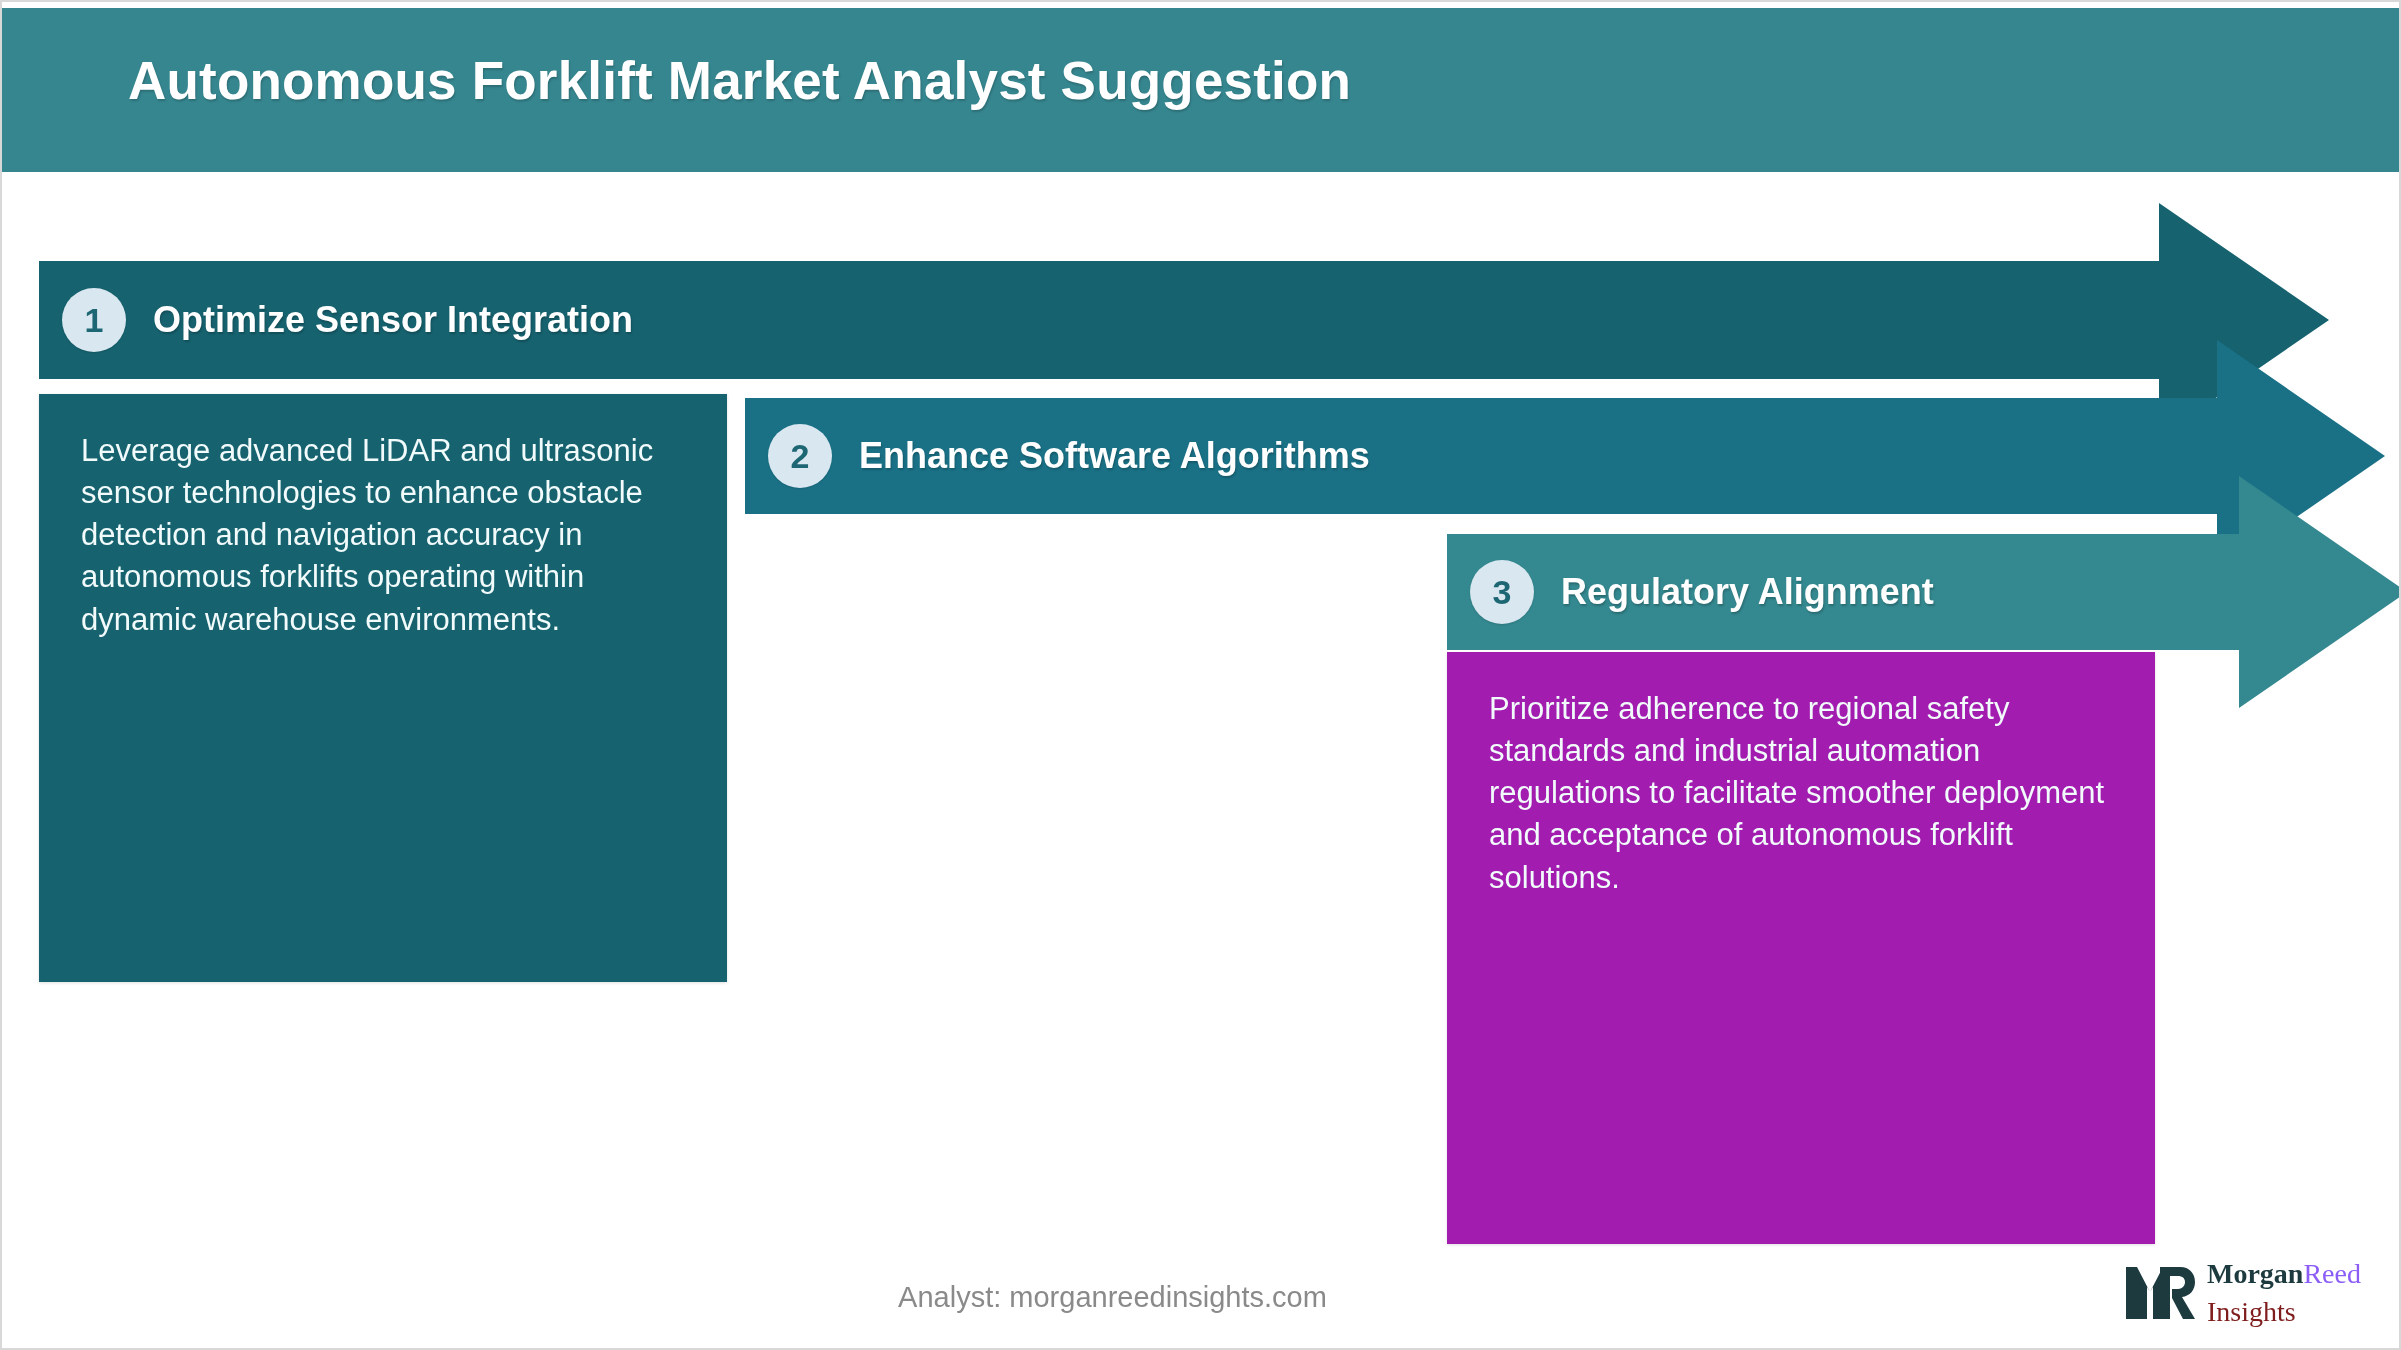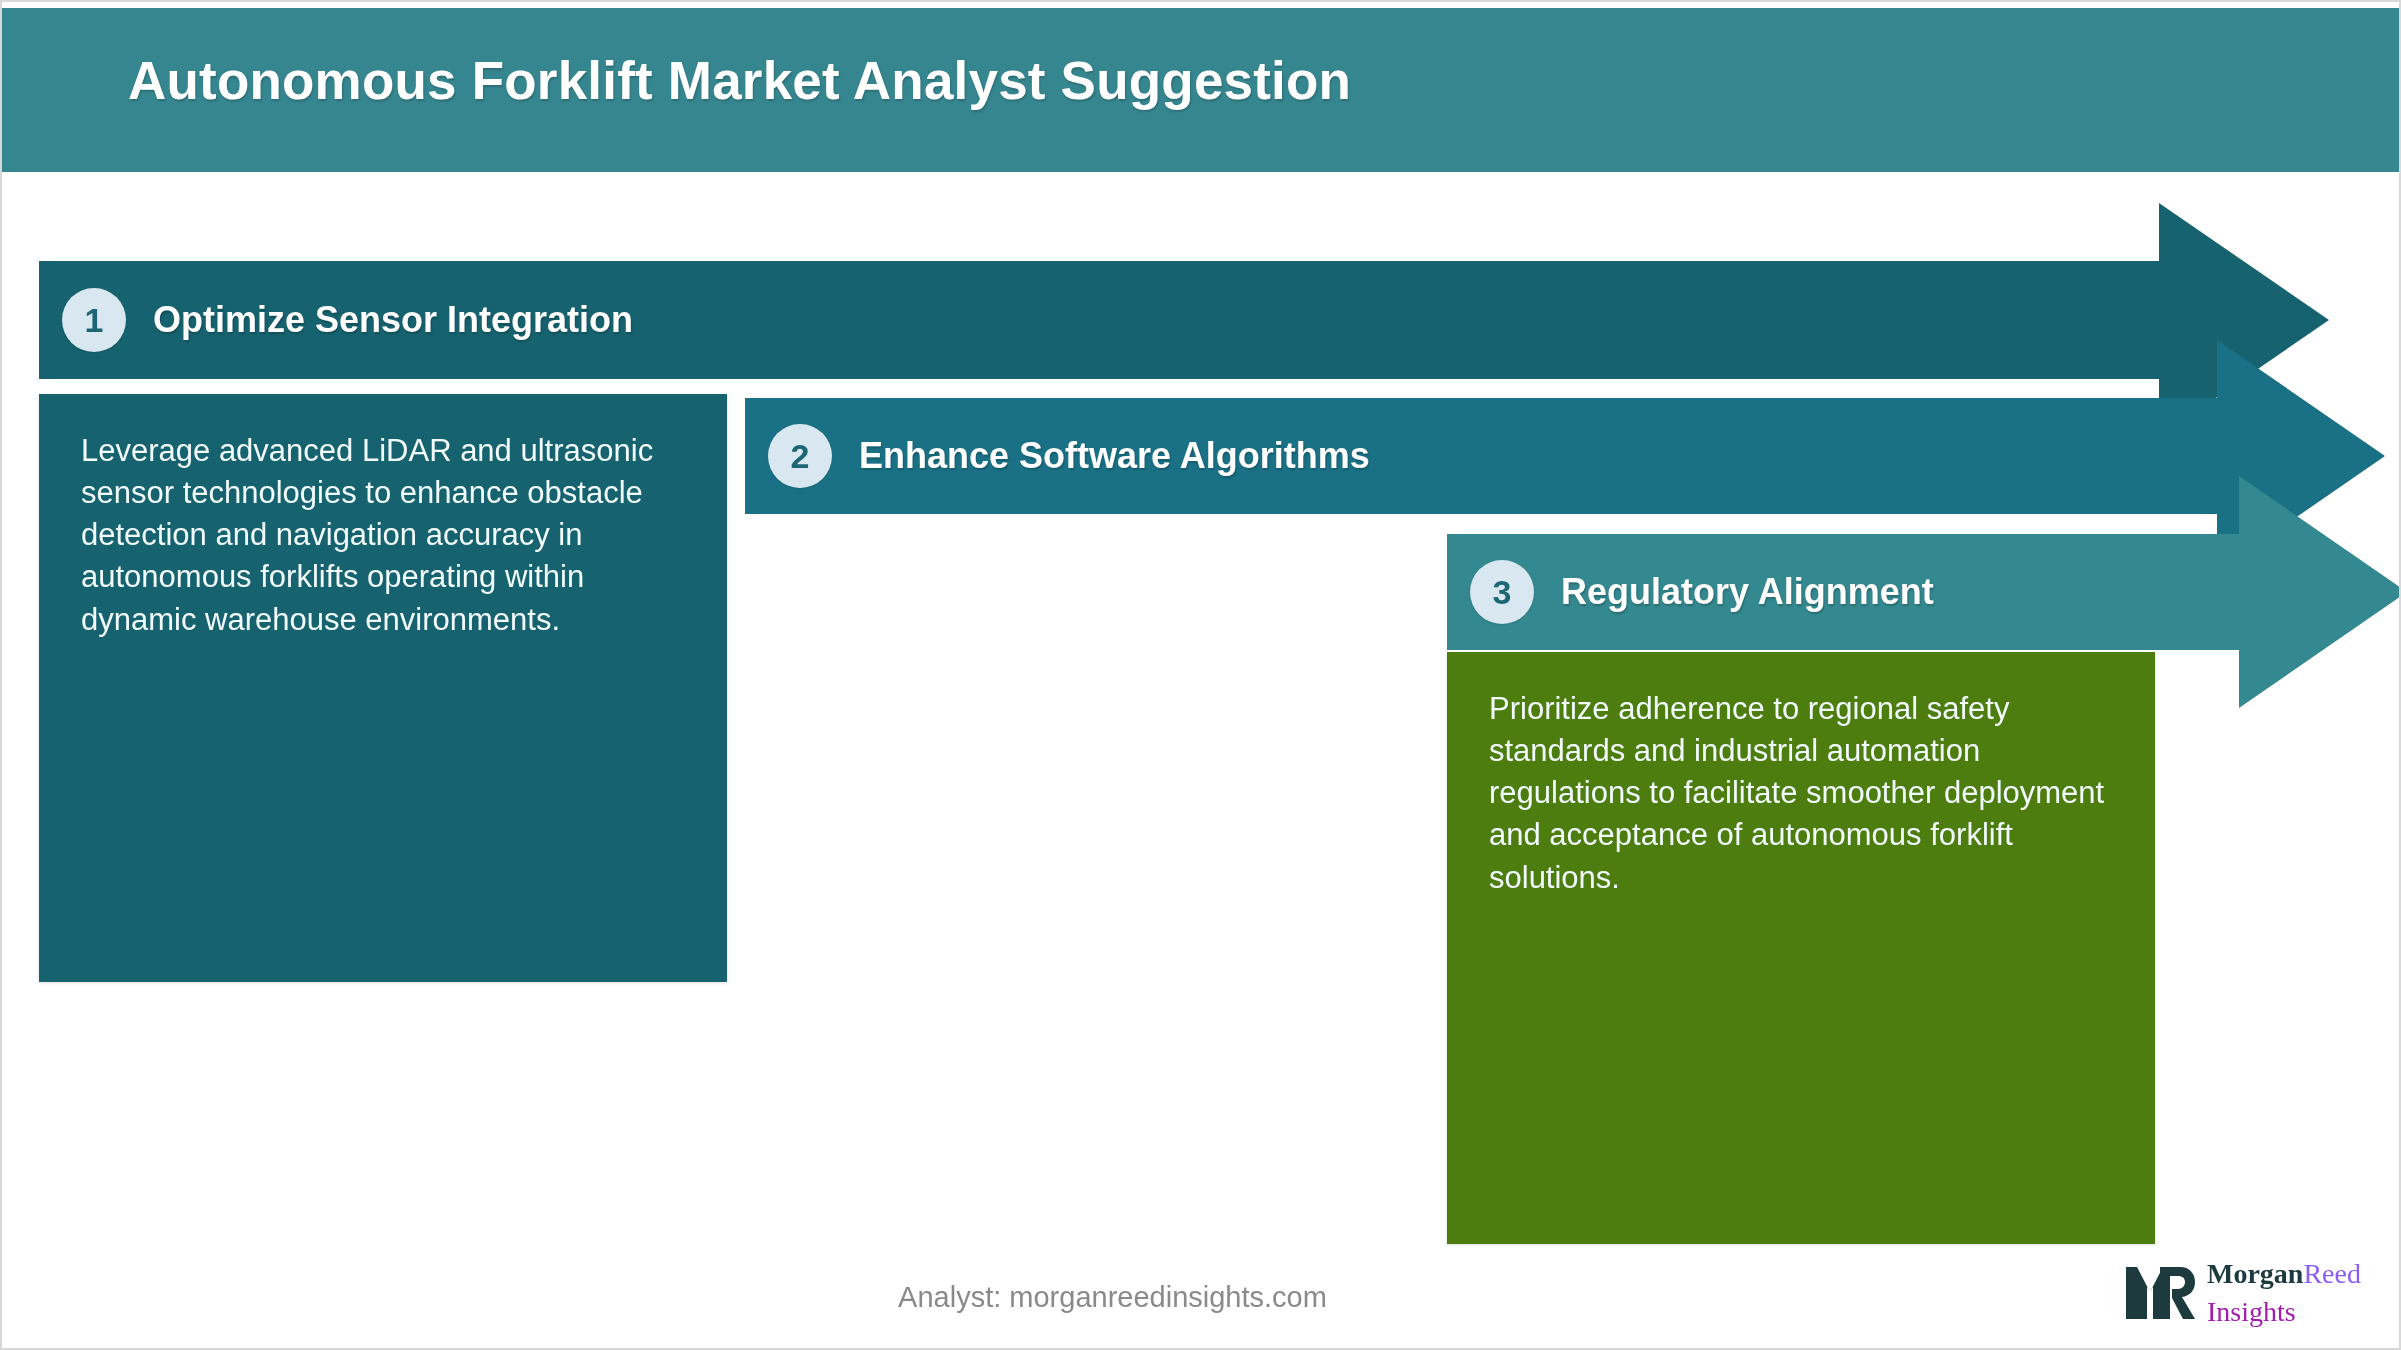--- a/index.html
+++ b/index.html
@@ -108,21 +108,21 @@
   #card-1 {
     left: 37px; top: 392px; width: 688px; height: 588px;
     background: #16626f;
   }
   #card-2 {
     left: 743px; top: 517px; width: 690px; height: 594px;
     background: #1a7186;
   }
   #card-3 {
     left: 1445px; top: 650px; width: 708px; height: 592px;
-    background: #4d7c0f;
+    background: #a21caf;
   }
 
   
   #footer-source {
     position: absolute;
     left: 0;
     top: 1279px;
     width: 2401px;
     text-align: center;
     font-size: 29px;
@@ -140,21 +140,21 @@
     align-items: center;
   }
   #logo-mark { flex: 0 0 auto; }
   #logo-words {
     margin-left: 11px;
     line-height: 1.02;
     font-family: "Liberation Serif", serif;
   }
   #logo-line1 { font-size: 28px; color: #1d3b3f; font-weight: bold; }
   #logo-line1 .reed { color: #8b5cf6; font-weight: normal; }
-  #logo-line2 { font-size: 28px; color: #a21caf; margin-top: 9px; }
+  #logo-line2 { font-size: 28px; color: #7f1d1d; margin-top: 9px; }
 </style>
 </head>
 <body>
 
 <div id="canvas">
 
   <div id="header-bar">
     <div id="header-title">Autonomous Forklift Market Analyst Suggestion</div>
   </div>
 

